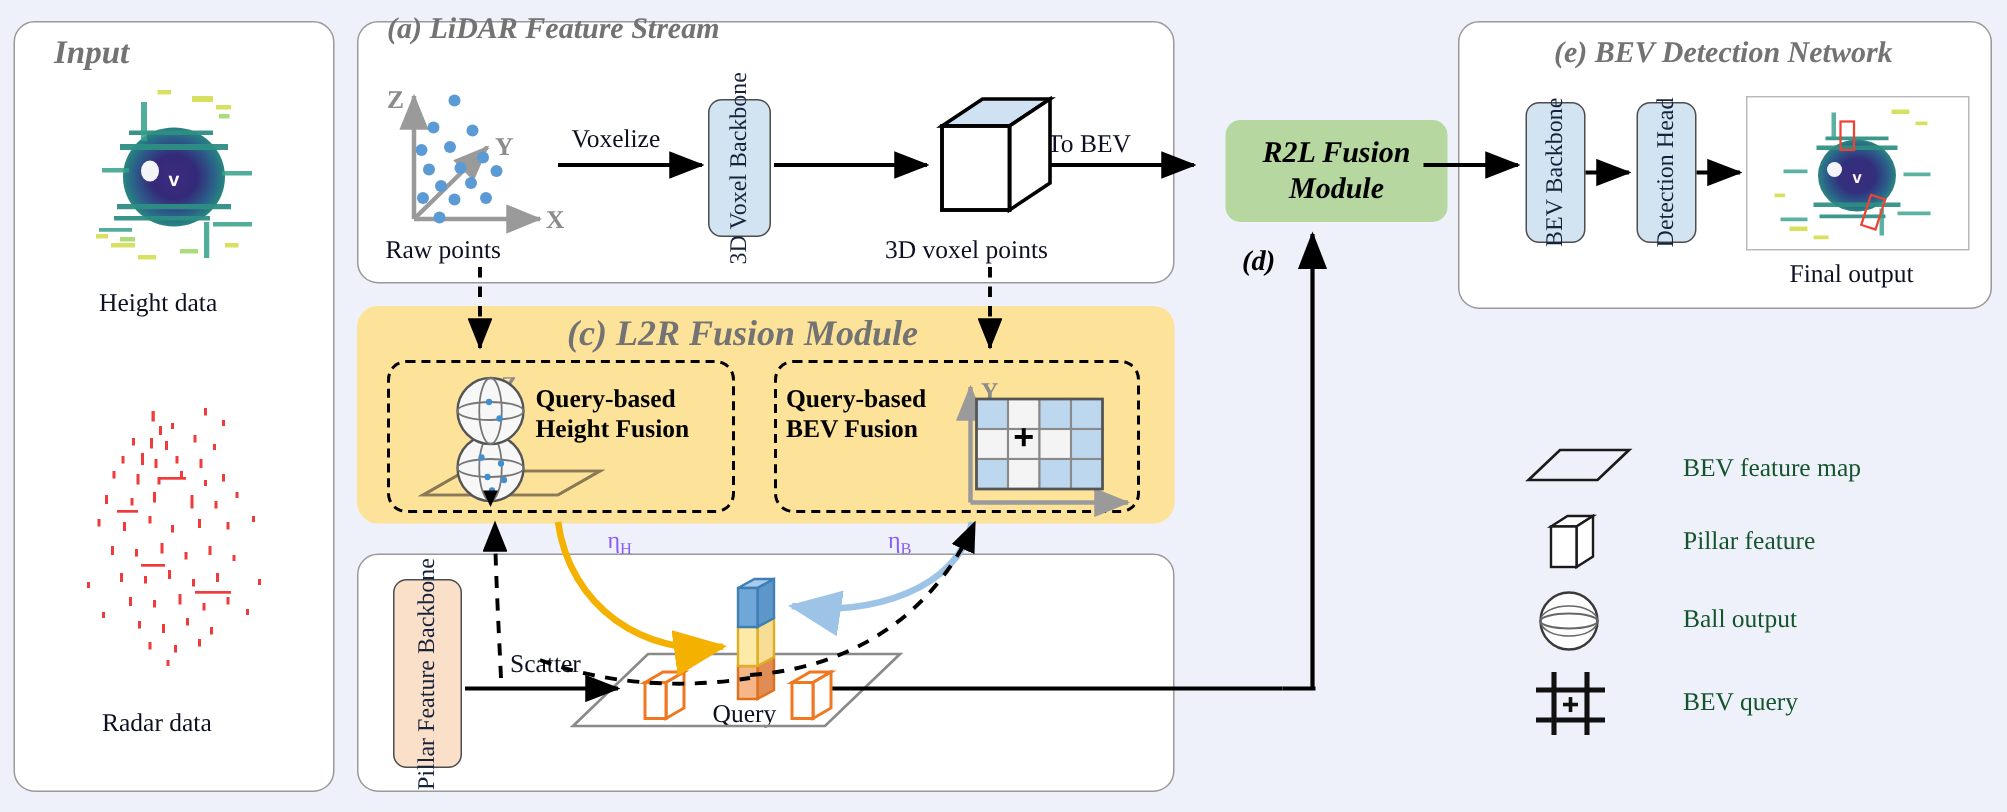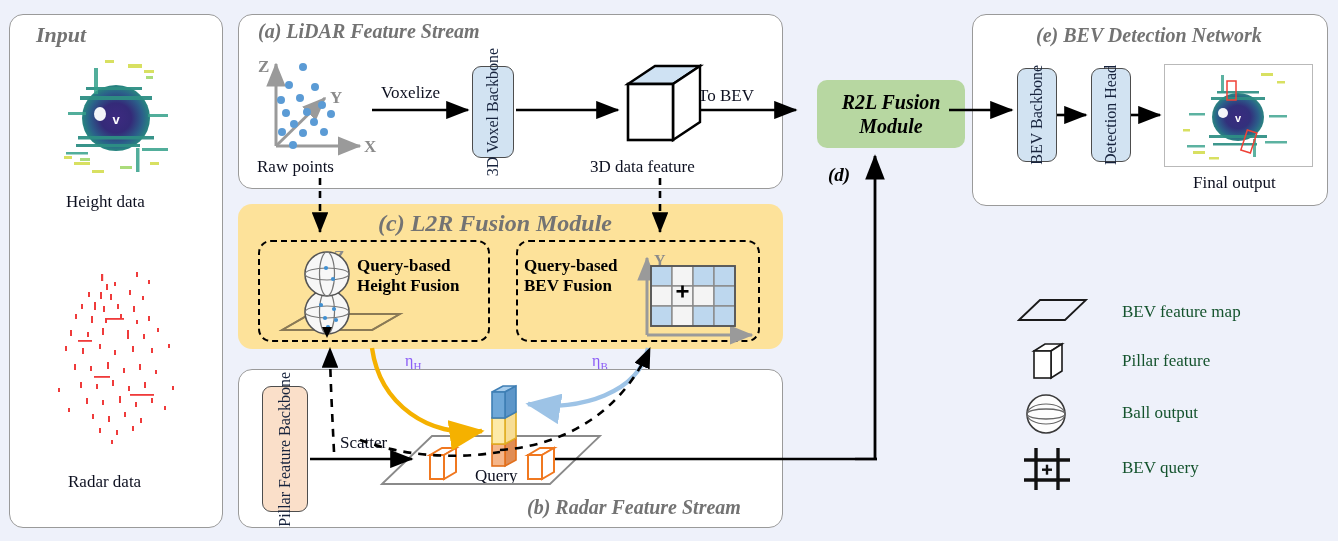--- a/index.html
+++ b/index.html
@@ -205,25 +205,25 @@
         <rect x="86" y="136" width="24" height="1.8"></rect>
         <rect x="50" y="118" width="16" height="1.8"></rect>
         <rect x="62" y="60" width="18" height="1.8"></rect>
         <rect x="34" y="82" width="14" height="1.8"></rect>
       </g>
     </svg>
   </div>
   <div class="cap" style="left:68px;top:472px;">Radar data</div>
 
   <div class="panel" style="left:238px;top:14px;width:545px;height:175px;"></div>
-  <div class="panel-title" style="left:258px;top:20px;font-size:20px;">(a) LiDAR Feature Stream</div>
+  <div class="panel-title" style="left:258px;top:8px;font-size:20px;">(a) LiDAR Feature Stream</div>
 
   <div class="cap" style="left:257px;top:157px;">Raw points</div>
   <div class="cap" style="left:381px;top:83px;">Voxelize</div>
-  <div class="cap" style="left:590px;top:157px;">3D data feature</div>
+  <div class="cap" style="left:590px;top:157px;">3D voxel points</div>
   <div class="cap" style="left:698px;top:86px;">To BEV</div>
 
   <div class="modbox blue-box" style="left:472px;top:66px;width:42px;height:92px;">
     <span class="vtext">3D Voxel Backbone</span>
   </div>
 
   <div class="yellowpanel" style="left:238px;top:204px;width:545px;height:145px;"></div>
   <div class="panel-title" style="left:378px;top:210px;font-size:24px;">(c) L2R Fusion Module</div>
 
   <div class="dashbox" style="left:258px;top:240px;width:232px;height:102px;"></div>
@@ -239,21 +239,20 @@
   </div>
 
   <div class="eta" style="left:405px;top:352px;">
     <span>η</span><sub>H</sub>
   </div>
   <div class="eta" style="left:592px;top:352px;">
     <span>η</span><sub>B</sub>
   </div>
 
   <div class="panel" style="left:238px;top:369px;width:545px;height:159px;"></div>
-  <div class="panel-title" style="left:527px;top:496px;font-size:20px;">(b) Radar Feature Stream</div>
 
   <div class="modbox peach-box" style="left:262px;top:386px;width:46px;height:126px;">
     <span class="vtext">Pillar Feature Backbone</span>
   </div>
   <div class="cap" style="left:340px;top:433px;">Scatter</div>
   <div class="cap" style="left:475px;top:466px;">Query</div>
 
   <div class="modbox green-box" style="left:801px;top:80px;width:148px;height:68px;flex-direction:column;margin-left:16px;">
     <span>R2L Fusion</span>
     <span>Module</span>

